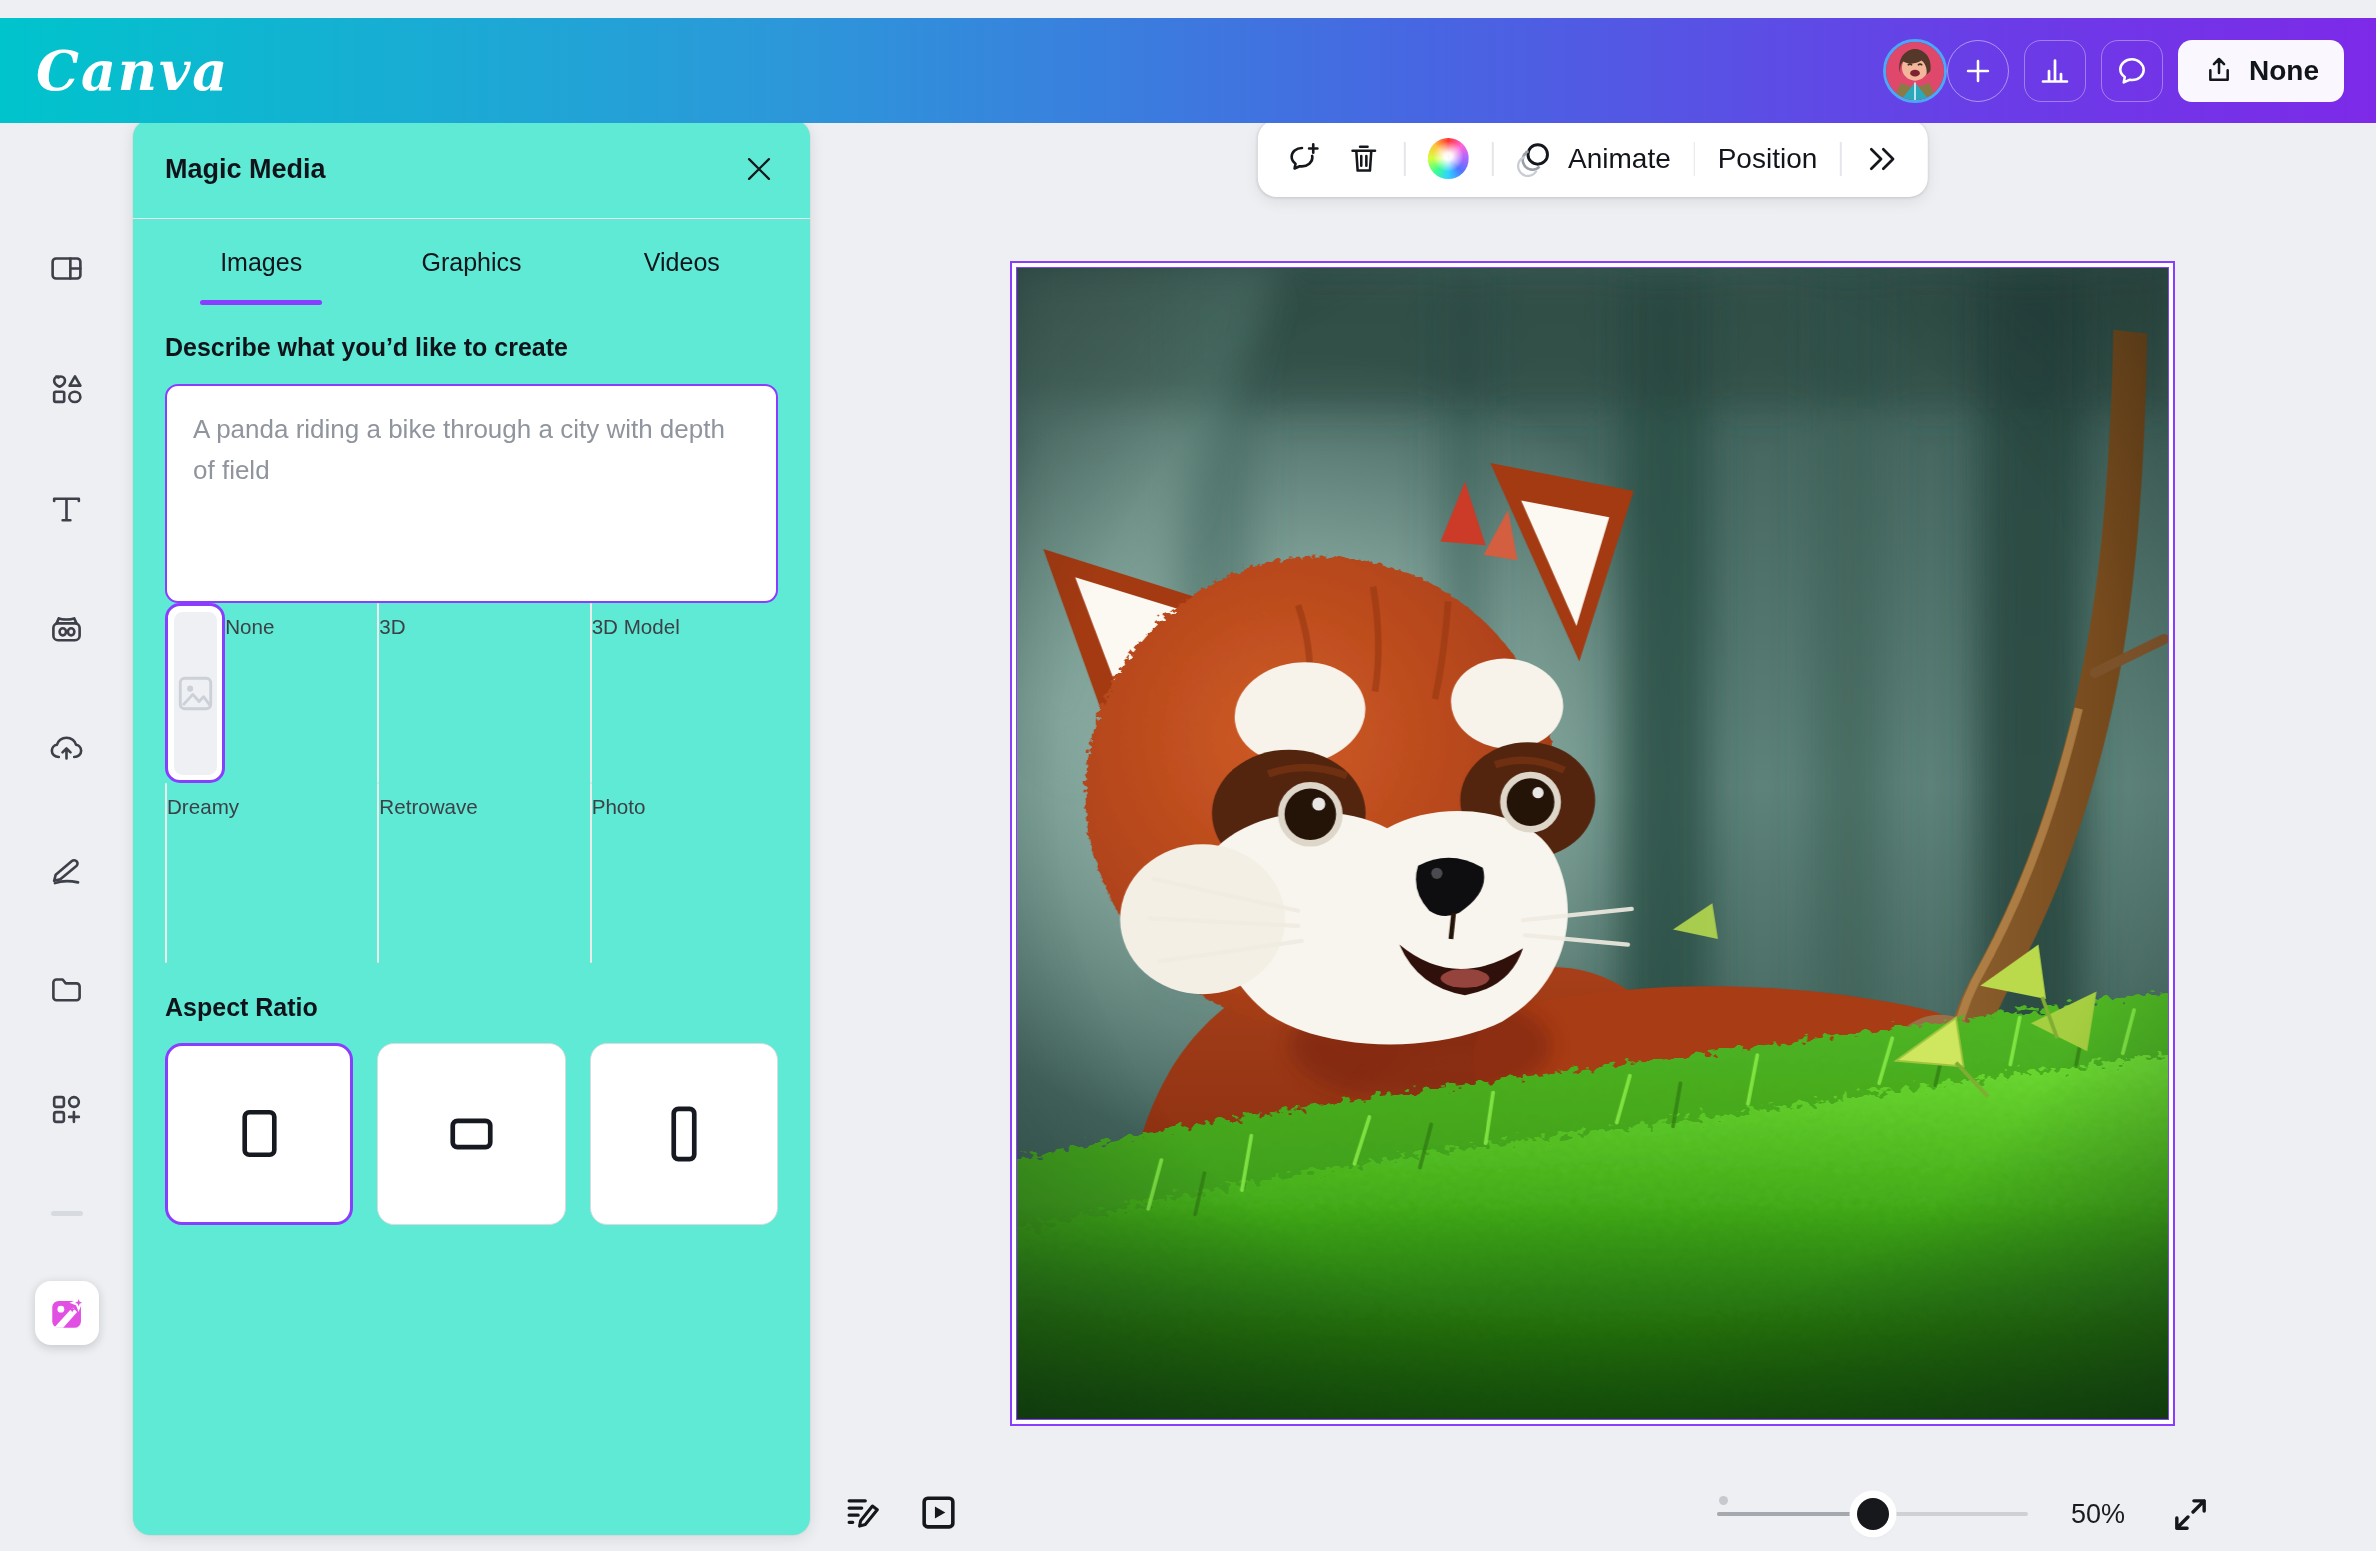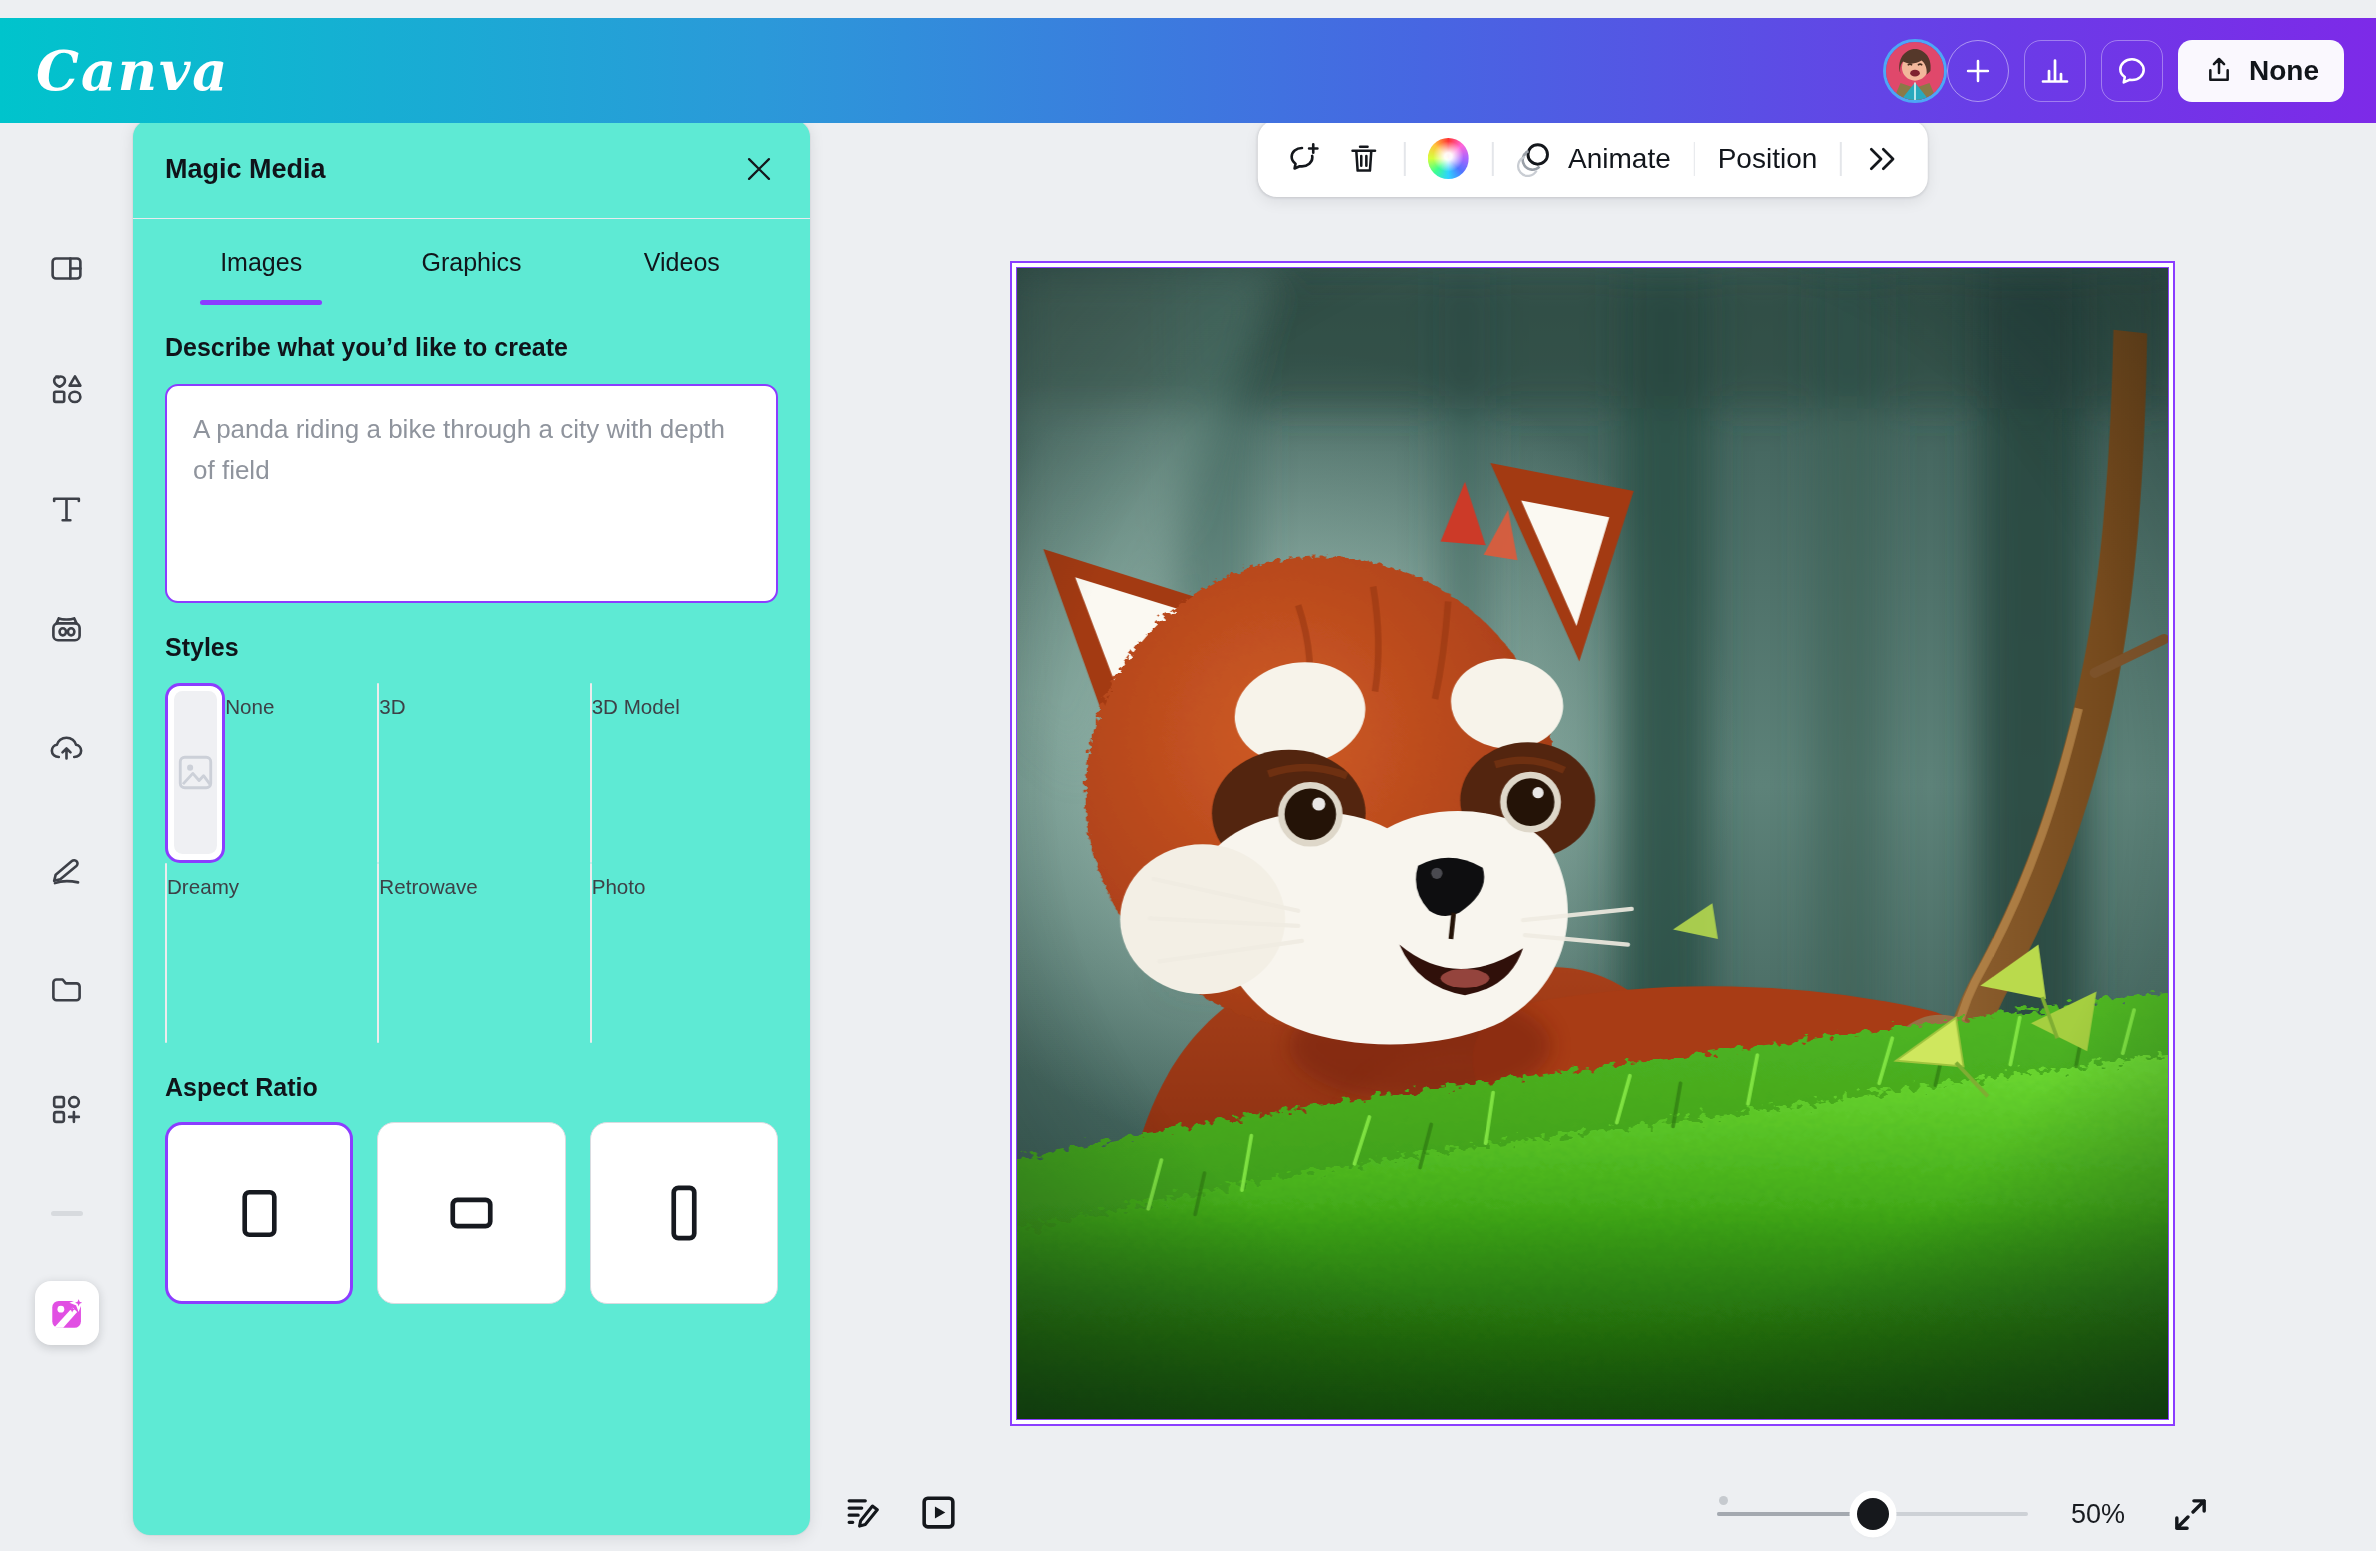--- a/index.html
+++ b/index.html
@@ -213,21 +213,20 @@
   <div class="tabs">
     <div class="tab active">Images</div>
     <div class="tab">Graphics</div>
     <div class="tab">Videos</div>
   </div>
 
   <div class="panel-body">
     <div class="describe-label">Describe what you’d like to create</div>
     <textarea class="prompt-box" placeholder="A panda riding a bike through a city with depth of field" style=""></textarea>
 
-    <div class="section-h">Styles</div>
     <div class="grid3">
 
       <figure class="style-cell">
         <div class="style-card selected">
           <div class="ph-inner">
             <svg viewBox="0 0 24 24" width="43" height="43">
               <rect x="3.5" y="3.5" width="17" height="17" rx="2.5" stroke="#ccd0d8" stroke-width="1.6" fill="none"></rect>
               <circle cx="9" cy="9.3" r="1.7" fill="#ccd0d8"></circle>
               <path d="M5 18.5 10.5 12.5 14 16.5 16.5 13.8 20 18.5" stroke="#ccd0d8" stroke-width="1.6" fill="none" stroke-linejoin="round"></path>
             </svg>

